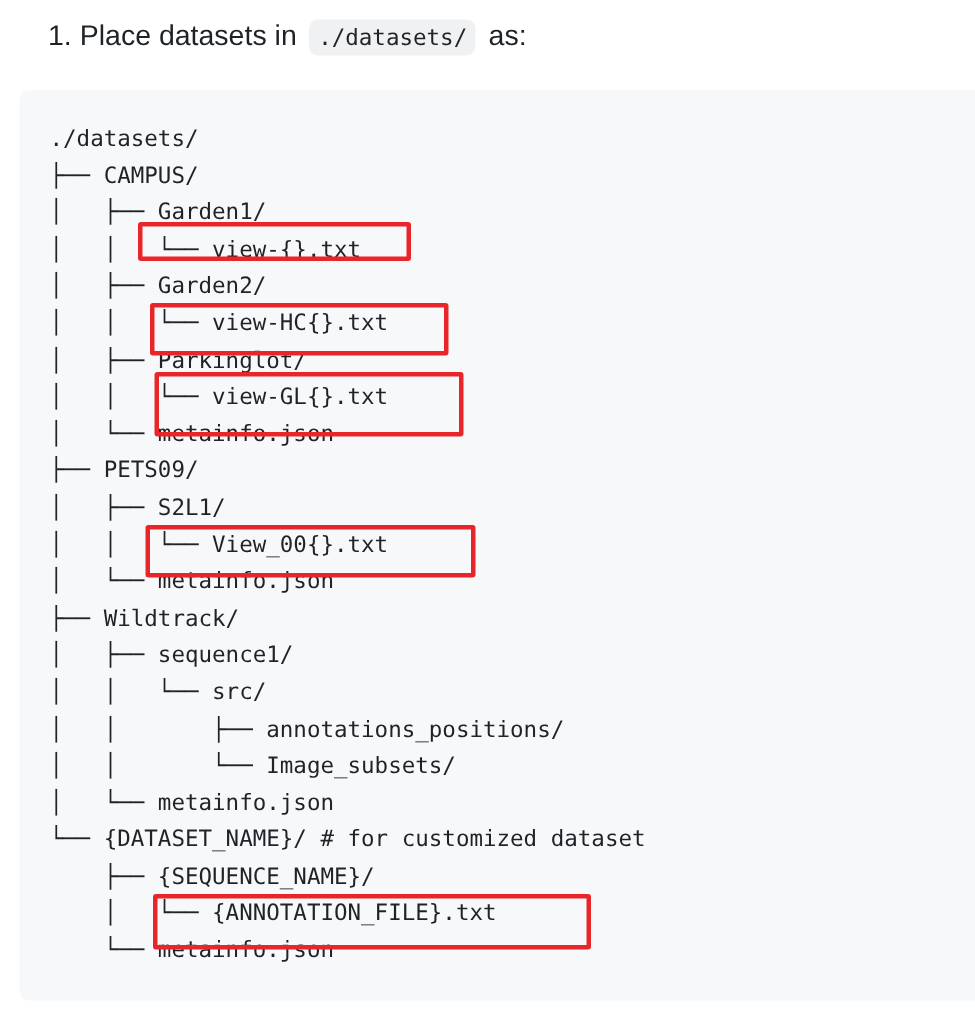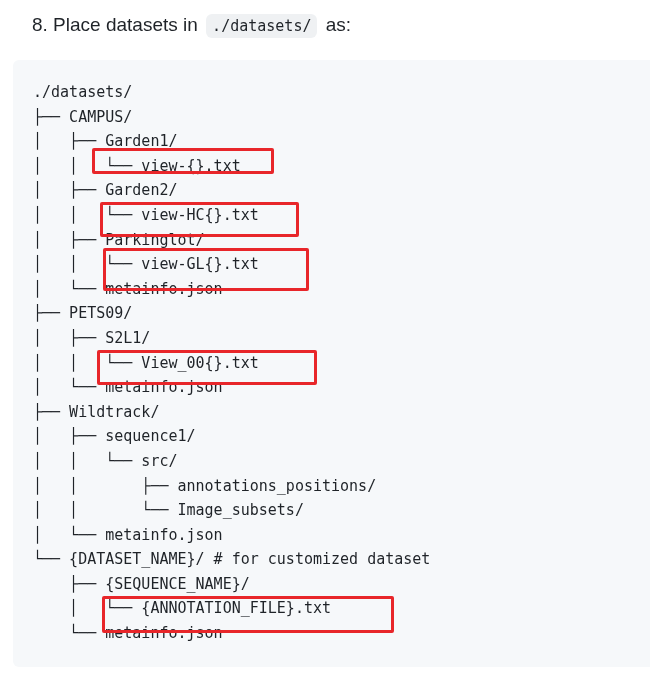--- a/index.html
+++ b/index.html
@@ -62,21 +62,21 @@
       border: 3px solid #e8262a;
       border-radius: 2px;
       box-sizing: border-box;
       pointer-events: none;
     }
   </style>
 </head>
 <body>
 
 <div class="step-line">
-  <span>8. Place datasets in</span>
+  <span>1. Place datasets in</span>
   <code class="inline-code">./datasets/</code>
   <span>as:</span>
 </div>
 
 <div class="code-block"></div>
 
 <pre class="code-lines"><span class="code-line">./datasets/</span><span class="code-line">├── CAMPUS/</span><span class="code-line">│   ├── Garden1/</span><span class="code-line">│   │   └── view-{}.txt</span><span class="code-line">│   ├── Garden2/</span><span class="code-line">│   │   └── view-HC{}.txt</span><span class="code-line">│   ├── Parkinglot/</span><span class="code-line">│   │   └── view-GL{}.txt</span><span class="code-line">│   └── metainfo.json</span><span class="code-line">├── PETS09/</span><span class="code-line">│   ├── S2L1/</span><span class="code-line">│   │   └── View_00{}.txt</span><span class="code-line">│   └── metainfo.json</span><span class="code-line">├── Wildtrack/</span><span class="code-line">│   ├── sequence1/</span><span class="code-line">│   │   └── src/</span><span class="code-line">│   │       ├── annotations_positions/</span><span class="code-line">│   │       └── Image_subsets/</span><span class="code-line">│   └── metainfo.json</span><span class="code-line">└── {DATASET_NAME}/ # for customized dataset</span><span class="code-line">    ├── {SEQUENCE_NAME}/</span><span class="code-line">    │   └── {ANNOTATION_FILE}.txt</span><span class="code-line">    └── metainfo.json</span></pre>
 
 <div class="highlight-box" style="left:92px;top:148px;width:182px;height:26px;"></div>
 <div class="highlight-box" style="left:100px;top:202px;width:199px;height:35px;"></div>

